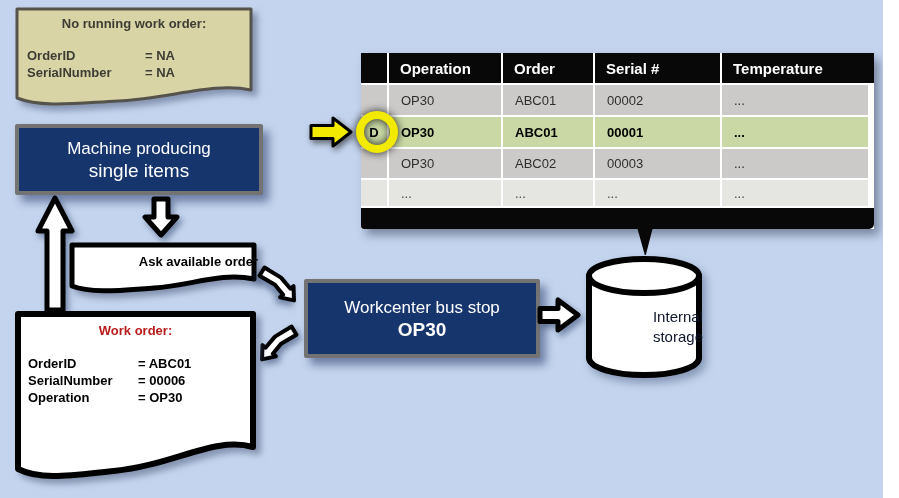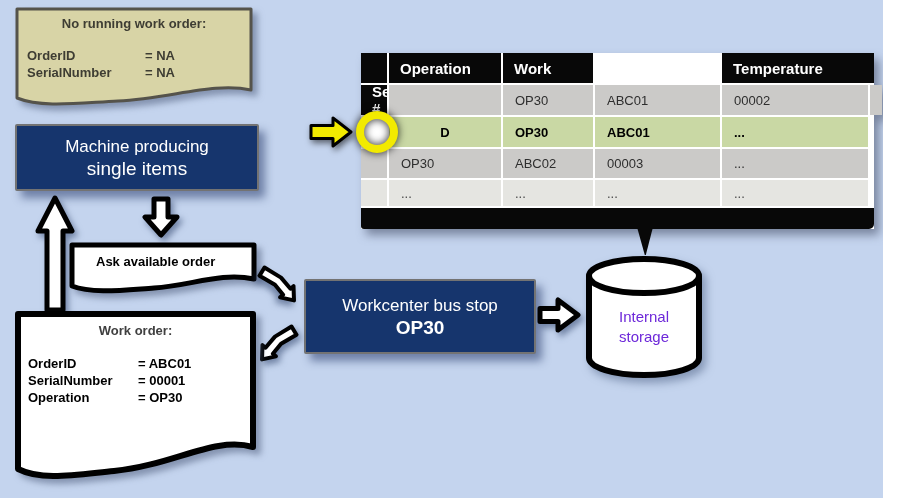--- a/index.html
+++ b/index.html
@@ -11,30 +11,30 @@
   .docwrap svg{display:block;filter:drop-shadow(5px 5px 3px rgba(80,95,125,.55));}
   .doc-text{position:absolute;left:0;top:0;width:100%;}
 
   
   .note-title{font-weight:bold;font-size:13px;color:#3e3d33;text-align:center;padding-top:10px;}
   .note-kv{display:flex;font-weight:bold;font-size:13px;color:#3e3d33;padding-left:13px;line-height:17px;}
   .note-kv .k{width:118px;}
   .note-fields{margin-top:16px;}
 
   
-  .wo-title{font-weight:bold;font-size:13px;color:#404040;text-align:center;padding-top:13px;}
+  .wo-title{font-weight:bold;font-size:13px;color:#b91c1c;text-align:center;padding-top:13px;}
   .wo-kv{display:flex;font-weight:bold;font-size:13px;color:#000;padding-left:14px;line-height:17px;}
   .wo-kv .k{width:110px;}
   .wo-fields{margin-top:17px;}
 
-  .ask-label{font-weight:bold;font-size:13px;color:#000;text-align:left;padding-top:13px;padding-left:28px;}
+  .ask-label{font-weight:bold;font-size:13px;color:#000;text-align:right;padding-top:13px;padding-left:28px;}
 
   
   .navybox{background:#16356d;color:#fff;text-align:center;
-           box-shadow:6px 7px 8px rgba(25,45,95,.5);border:2px solid #737373;
+           box-shadow:6px 7px 8px rgba(25,45,95,.5);border:4px solid #737373;
            display:flex;flex-direction:column;justify-content:center;border-radius:2px;}
   .navybox .l1{font-size:17px;line-height:22px;}
   .navybox .l2{font-size:19px;line-height:22px;}
   .navybox .bold{font-weight:bold;}
 
   
   #wc-table{left:361px;top:53px;width:513px;filter:drop-shadow(5px 6px 5px rgba(60,70,95,.55));}
   .grid{display:grid;grid-template-columns:26px 112px 90px 125px 146px 4px;
         grid-auto-rows:auto;gap:2px;background:#fff;}
   .cell{font-size:13px;display:flex;align-items:center;}
@@ -49,22 +49,22 @@
   .tfooter{grid-column:1/7;background:#080808;height:21px;border-radius:0 0 5px 3px;}
   .r3{height:29px;}
 
   
   .whitearrow svg{display:block;filter:drop-shadow(3px 4px 3px rgba(45,65,105,.55));}
   .yellowarrow svg{display:block;filter:drop-shadow(2px 3px 3px rgba(0,0,0,.55));}
   .dring{filter:drop-shadow(0 0 4px rgba(0,0,0,.85));}
 
   
   .cyl svg{display:block;filter:drop-shadow(4px 5px 4px rgba(70,90,125,.5));}
-  .cyl-text{position:absolute;left:0;top:52px;width:100%;text-align:center;
-            font-size:15px;line-height:20px;color:#6d28d9;}
+  .cyl-text{position:absolute;left:0;top:52px;width:100%;text-align:right;
+            font-size:15px;line-height:20px;color:#0f172a;}
 </style>
 </head>
 <body>
 
 <div id="stage">
 
   <div class="abs docwrap" style="left:14px;top:6px;width:240px;height:108px;">
     <svg width="240" height="108" viewBox="0 0 240 108">
       <path d="M3,3 H237 V84 C200,76 158,92 104,95 C64,97 28,102 3,92 Z" fill="#d8d4a6" stroke="#55534b" stroke-width="3" stroke-linejoin="round"></path>
     </svg>
@@ -81,34 +81,35 @@
         </div>
       </div>
     </div>
   </div>
 
   <div class="abs" id="wc-table">
     <div class="grid">
 
       <div class="cell hcell first"></div>
       <div class="cell hcell">Operation</div>
-      <div class="cell hcell">Work</div>
+      <div class="cell hcell">Order</div>
+      <div class="cell hcell">Serial #</div>
       <div class="cell hcell last">Temperature</div>
-      <div class="cell hcell">Serial #</div>
 
       <div class="cell rowg mk"></div>
       <div class="cell rowg">OP30</div>
       <div class="cell rowg">ABC01</div>
       <div class="cell rowg">00002</div>
       <div class="cell rowg">...</div>
       <div class="cell spacer"></div>
 
       <div class="cell rowhl mk">D</div>
       <div class="cell rowhl">OP30</div>
       <div class="cell rowhl">ABC01</div>
+      <div class="cell rowhl">00001</div>
       <div class="cell rowhl">...</div>
       <div class="cell spacer"></div>
 
       <div class="cell rowg r3 mk"></div>
       <div class="cell rowg r3">OP30</div>
       <div class="cell rowg r3">ABC02</div>
       <div class="cell rowg r3">00003</div>
       <div class="cell rowg r3">...</div>
       <div class="cell spacer"></div>
 
@@ -192,21 +193,21 @@
     </svg>
     <div class="doc-text">
       <div class="wo-title">Work order:</div>
       <div class="wo-fields">
         <div class="wo-kv">
           <span class="k">OrderID</span>
           <span class="v">= ABC01</span>
         </div>
         <div class="wo-kv">
           <span class="k">SerialNumber</span>
-          <span class="v">= 00001</span>
+          <span class="v">= 00006</span>
         </div>
         <div class="wo-kv">
           <span class="k">Operation</span>
           <span class="v">= OP30</span>
         </div>
       </div>
     </div>
   </div>
 
   <div class="abs cyl" style="left:585px;top:255px;width:118px;height:126px;">

